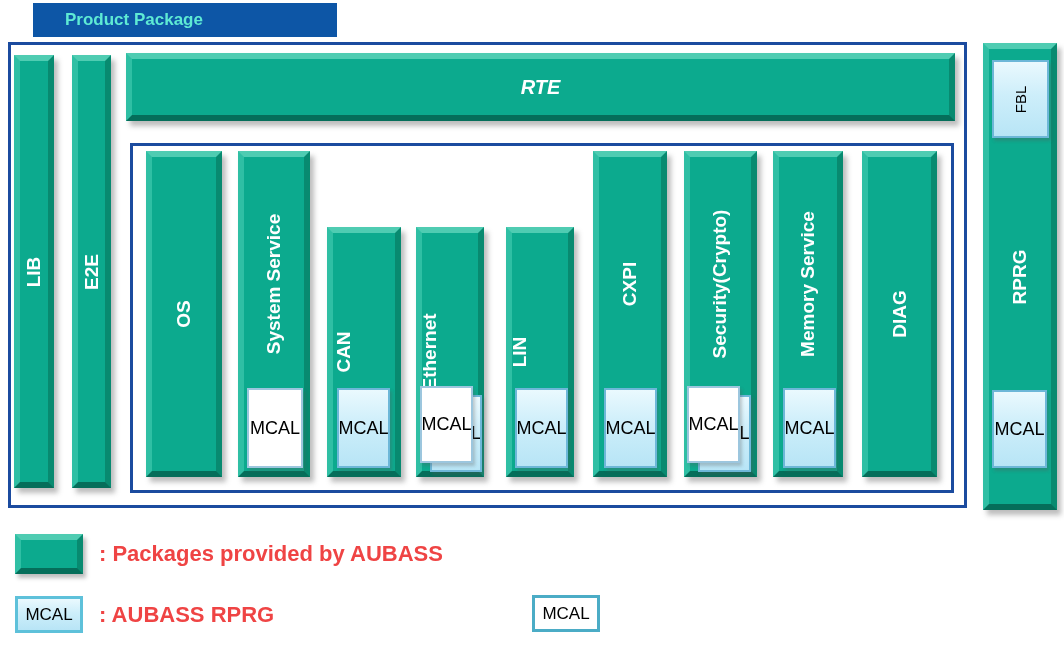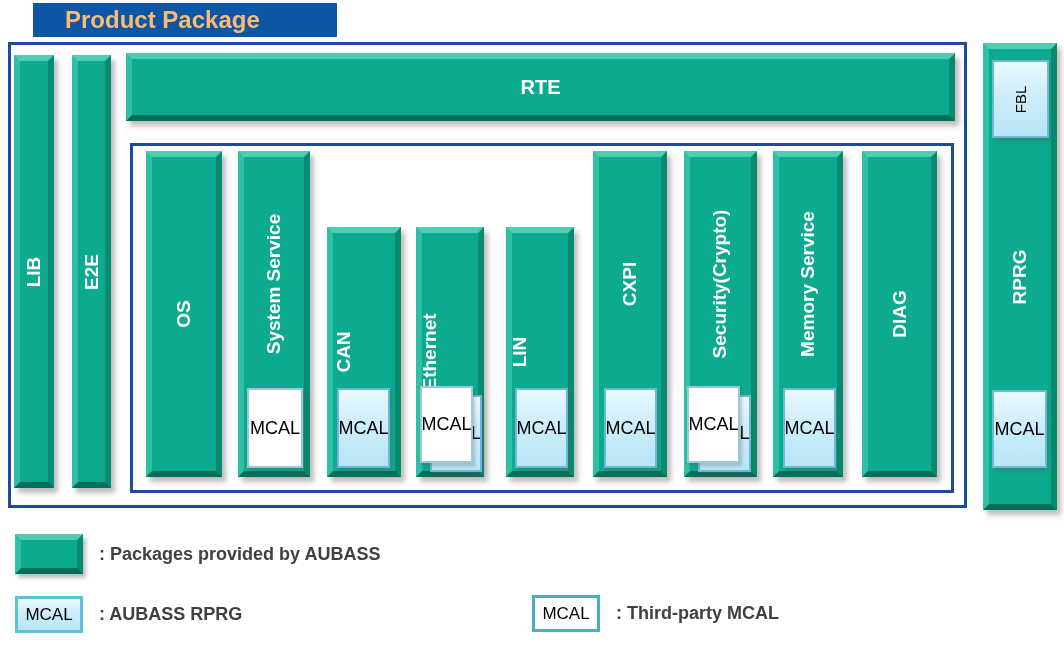--- a/index.html
+++ b/index.html
@@ -3,37 +3,37 @@
 <meta charset="utf-8">
 <style>
   html,body{margin:0;padding:0;background:#fff;}
   .canvas{
     position:relative;width:1064px;height:652px;background:#fff;overflow:hidden;
     font-family:"Liberation Sans",sans-serif;
   }
   
   .title-bar{
     position:absolute;left:33px;top:3px;width:304px;height:34px;
-    background:#0d56a6;color:#fdba74;font-size:24px;font-weight:bold;
+    background:#0d56a6;color:#5eead4;font-size:17px;font-weight:bold;
     line-height:34px;padding-left:32px;box-sizing:border-box;
   }
   
   .frame{position:absolute;border:3px solid #1b4b9f;box-sizing:border-box;background:transparent;}
   .outer-frame{left:8px;top:42px;width:959px;height:466px;}
   .inner-frame{left:130px;top:143px;width:824px;height:350px;}
   
   .blk{
     position:absolute;box-sizing:border-box;background:#0caa8e;
     border-style:solid;border-width:6px;
     border-top-color:#4fccb2;border-left-color:#2fbfa4;
     border-right-color:#088a70;border-bottom-color:#056e5a;
     box-shadow:4px 5px 5px rgba(90,90,90,.40);
     display:flex;align-items:center;justify-content:center;
   }
-  .blk .htext{color:#fff;font-weight:bold;font-size:20px;white-space:nowrap;}
+  .blk .htext{color:#fff;font-weight:bold;font-size:20px;white-space:nowrap;font-style:italic;}
   .blk .vtext{
     color:#fff;font-weight:bold;font-size:19px;white-space:nowrap;
     transform:rotate(-90deg);
   }
   .pad-b{padding-bottom:60px;}
   
   .mcal{
     position:absolute;box-sizing:border-box;
     display:flex;align-items:center;justify-content:center;
     font-size:18px;color:#000;overflow:hidden;white-space:nowrap;
@@ -58,21 +58,21 @@
   .legend-mcal{
     width:68px;height:37px;box-sizing:border-box;
     display:flex;align-items:center;justify-content:center;
     font-size:17px;color:#000;
   }
   .legend-mcal.blue{
     background:linear-gradient(180deg,#eaf9fe 0%,#cdeefa 45%,#b8e5f6 100%);
     border:3px solid #5ec1da;
   }
   .legend-mcal.white{background:#fff;border:3px solid #4bacc6;}
-  .legend-label{margin-left:16px;font-size:18px;font-weight:bold;color:#404040;white-space:nowrap;}
+  .legend-label{margin-left:16px;font-size:22px;font-weight:bold;color:#ef4444;white-space:nowrap;}
 </style>
 </head>
 <body>
 
 <div class="canvas">
 
   <div class="title-bar">Product Package</div>
 
   <div class="frame outer-frame"></div>
   <div class="frame inner-frame"></div>
@@ -171,16 +171,15 @@
     <div class="legend-mcal blue">
       <span>MCAL</span>
     </div>
     <div class="legend-label">: AUBASS RPRG</div>
   </div>
 
   <div class="legend-row" style="left:532px;top:595px;">
     <div class="legend-mcal white">
       <span>MCAL</span>
     </div>
-    <div class="legend-label">: Third-party MCAL</div>
   </div>
 
 </div>
 
 </body></html>

